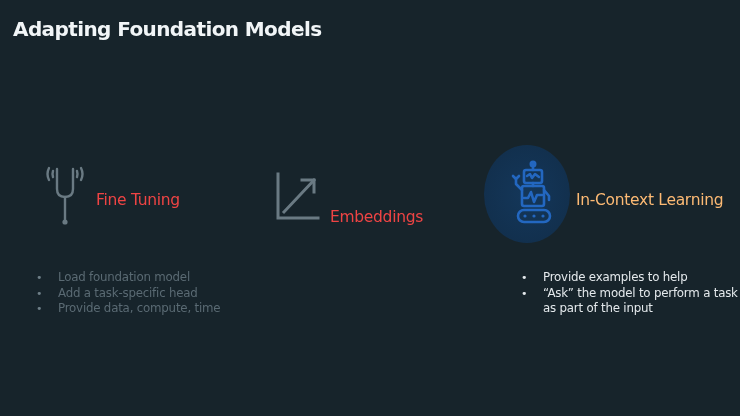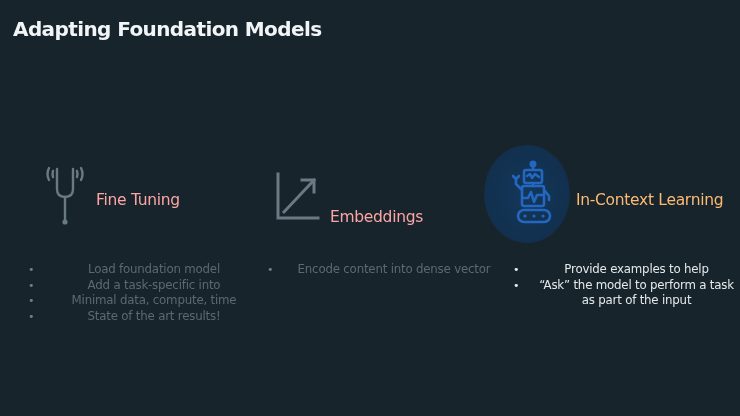--- a/index.html
+++ b/index.html
@@ -9,23 +9,23 @@
     font-family:"DejaVu Sans", sans-serif;
     position:relative;
   }
   .title {
     position:absolute; left:13px; top:17px;
     font-size:20px; font-weight:bold; color:#f1f5f7;
     letter-spacing:-0.6px;
   }
   .icon { position:absolute; }
   .hdr-label { position:absolute; font-size:15.5px; letter-spacing:-0.3px; }
-  .dim { color:#fca5a5; }
+  .dim { color:#ef4444; }
   .bright { color:#fdba74; }
-  ul { list-style:none; margin:8px; padding:0; position:absolute;text-align:center; }
+  ul { list-style:none; margin:16px; padding:0; position:absolute; }
   li { position:relative; padding-left:22px; font-size:11.8px; line-height:15.5px; letter-spacing:-0.2px; }
   li::before { content:"•"; position:absolute; left:0; top:0; font-size:11px; }
   .dimlist li { color:#5a6a73; }
   .dimlist li::before { color:#6f7f88; }
   .brightlist li { color:#e4e9ec; }
   .brightlist li::before { color:#e4e9ec; }
   .circle {
     position:absolute; left:484px; top:145px; width:86px; height:98px;
     border-radius:50%;
     background:radial-gradient(ellipse at center, #14375a 0%, #12304e 70%, #112a45 100%);
@@ -44,37 +44,35 @@
       <path d="M5 5 Q2 11 5 17"></path>
       <path d="M9 8 Q8 11 9 14"></path>
       <path d="M37 5 Q40 11 37 17"></path>
       <path d="M33 8 Q34 11 33 14"></path>
     </g>
     <circle cx="21" cy="59" r="2.6" fill="#6a7a83"></circle>
   </svg>
   <div class="hdr-label dim" style="left:96px;top:191px">Fine Tuning</div>
   <ul class="dimlist" style="left:20px;top:254px;width:230px">
     <li>Load foundation model</li>
-    <li>Add a task-specific into</li>
-    <li>Minimal data, compute, time</li>
-    <li>State of the art results!</li>
+    <li>Add a task-specific head</li>
+    <li>Provide data, compute, time</li>
   </ul>
 </div>
 
 <div>
   <svg class="icon" style="left:274px;top:170px" width="46" height="52" viewBox="0 0 46 52">
     <g fill="none" stroke="#6a7a83" stroke-width="3" stroke-linecap="square">
       <path d="M4 4 V48 H44"></path>
       <path d="M10 42 L40 10"></path>
       <path d="M28 10 H40 V22"></path>
     </g>
   </svg>
   <div class="hdr-label dim" style="left:330px;top:208px">Embeddings</div>
   <ul class="dimlist" style="left:259px;top:254px;width:232px">
-    <li>Encode content into dense vector</li>
   </ul>
 </div>
 
 <div>
   <div class="circle"></div>
   <svg class="icon" style="left:510px;top:160px" width="48" height="70" viewBox="0 0 48 70">
     <g fill="none" stroke="#2367c0" stroke-width="2.6" stroke-linejoin="round" stroke-linecap="round">
       <circle cx="23" cy="4" r="2.2" fill="#2367c0"></circle>
       <path d="M23 6 V10"></path>
       <rect x="14" y="10" width="18" height="13" rx="2"></rect>

